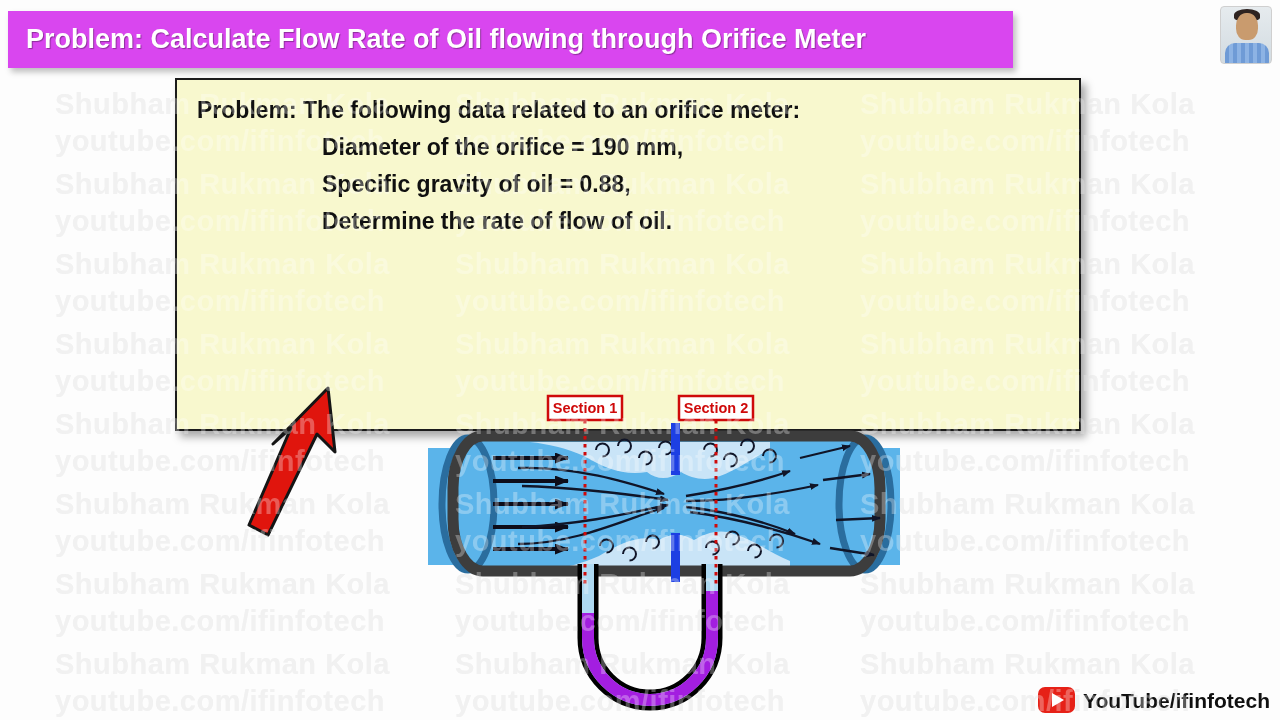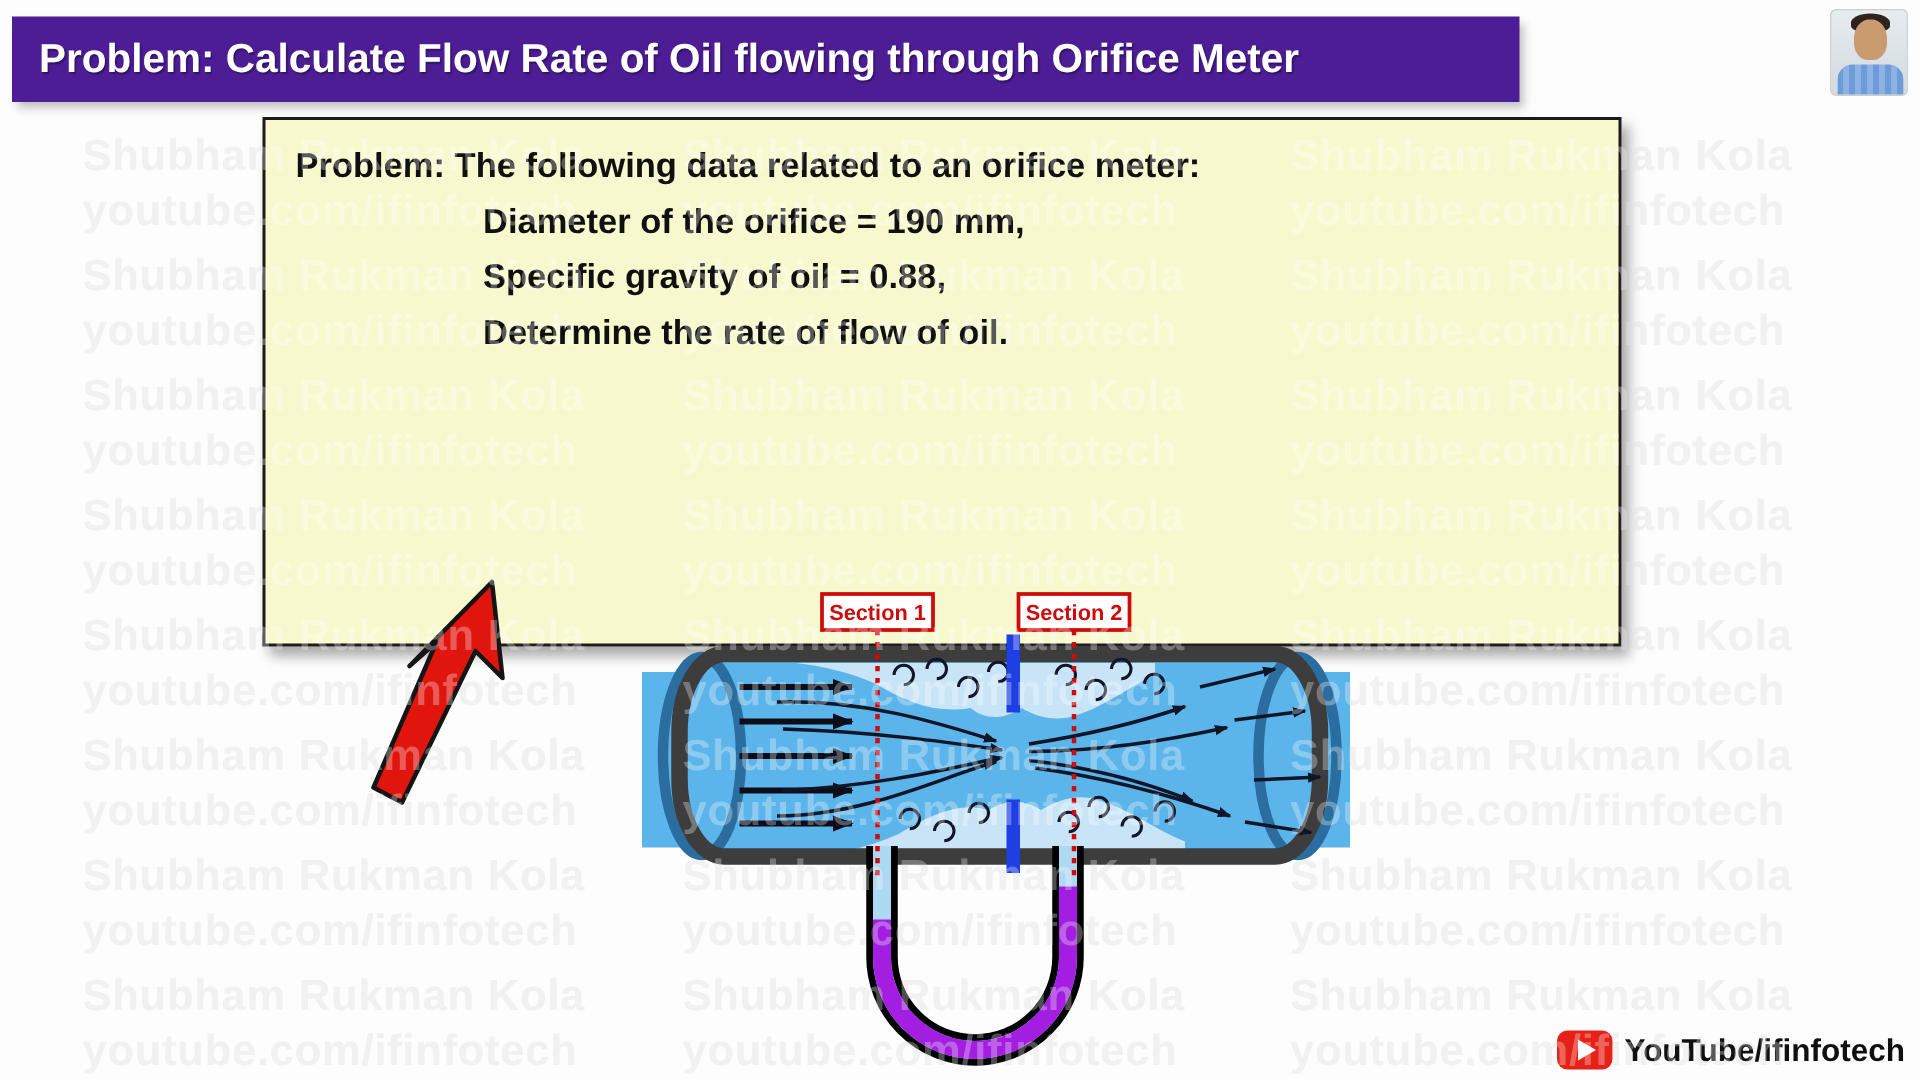--- a/index.html
+++ b/index.html
@@ -101,21 +101,21 @@
     <span class="wm" style="left: 455px; top: 605px;">youtube.com/ifinfotech</span>
     <span class="wm" style="left: 860px; top: 605px;">youtube.com/ifinfotech</span>
     <span class="wm" style="left: 55px; top: 648px;">Shubham Rukman Kola</span>
     <span class="wm" style="left: 455px; top: 648px;">Shubham Rukman Kola</span>
     <span class="wm" style="left: 860px; top: 648px;">Shubham Rukman Kola</span>
     <span class="wm" style="left: 55px; top: 685px;">youtube.com/ifinfotech</span>
     <span class="wm" style="left: 455px; top: 685px;">youtube.com/ifinfotech</span>
     <span class="wm" style="left: 860px; top: 685px;">youtube.com/ifinfotech</span>
   </div>
 
-<div class="header-bar" style="background: #4c1d95;">
+<div class="header-bar" style="background: #d946ef;">
   <div class="title">Problem: Calculate Flow Rate of Oil flowing through Orifice Meter</div>
 </div>
 
 <div class="branding">
   <div class="avatar">
     <div class="hair"></div>
     <div class="head"></div>
     <div class="shirt"></div>
   </div>
 </div>

